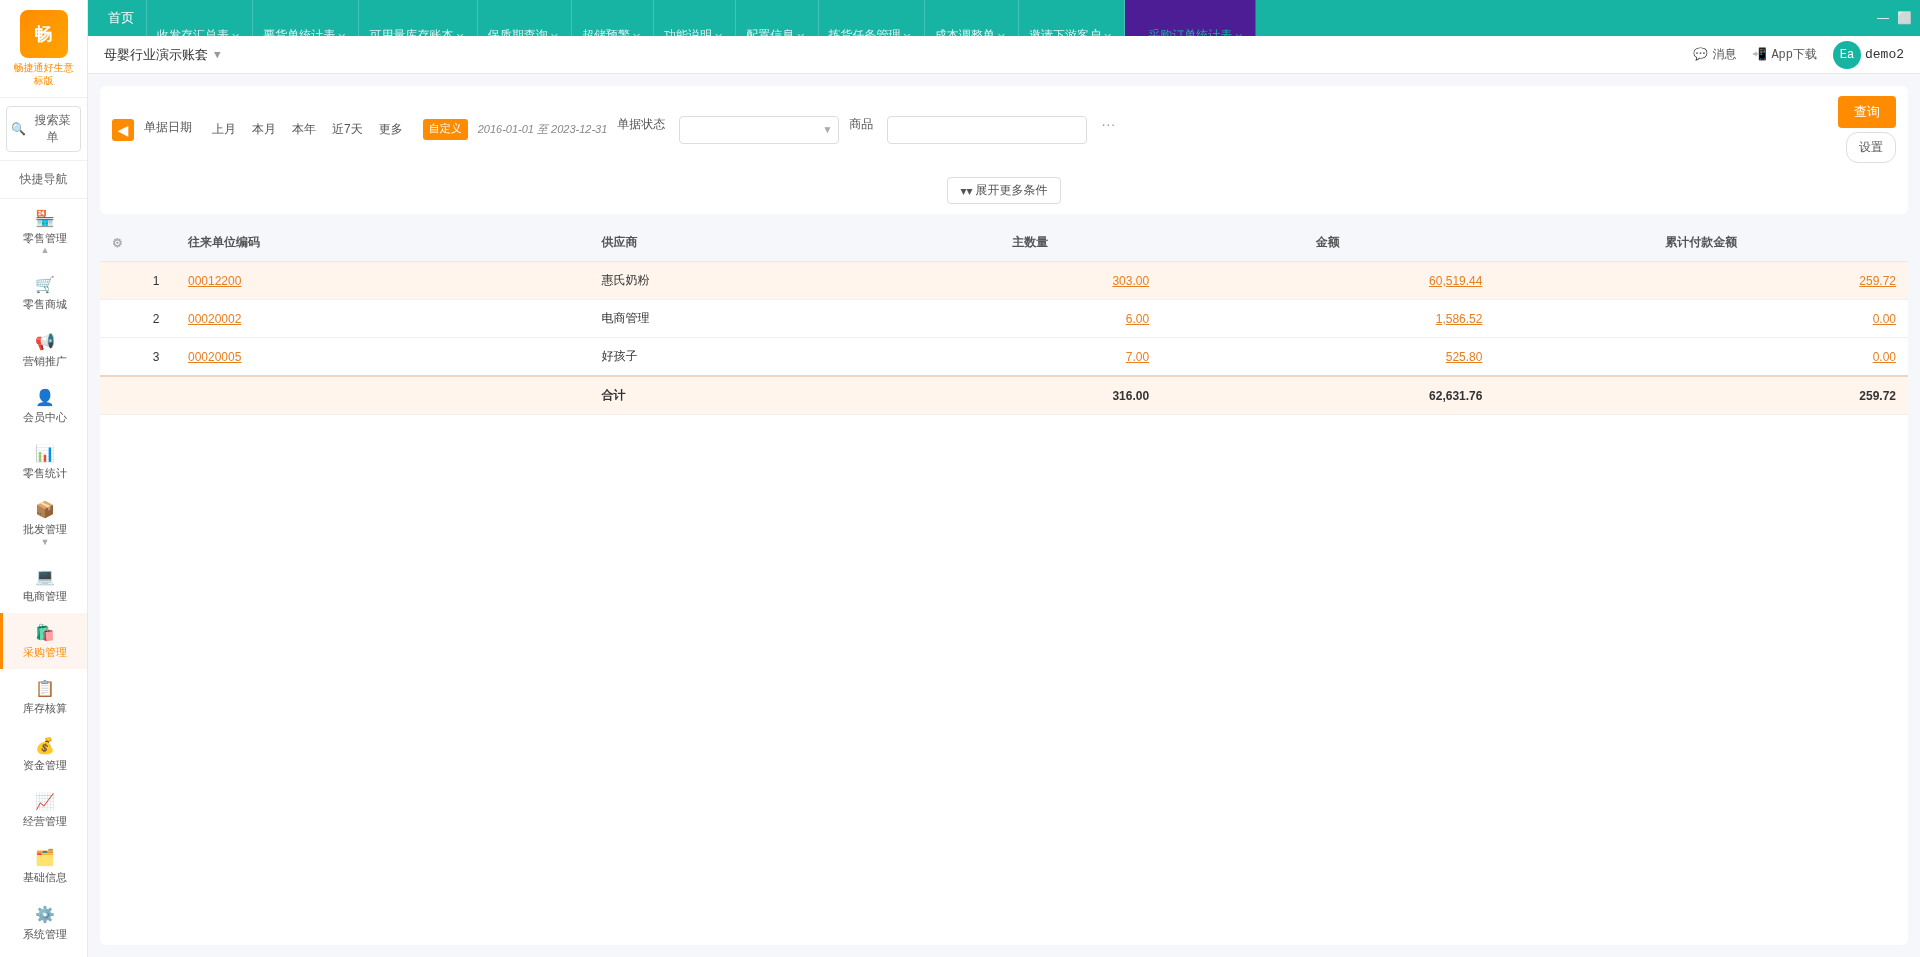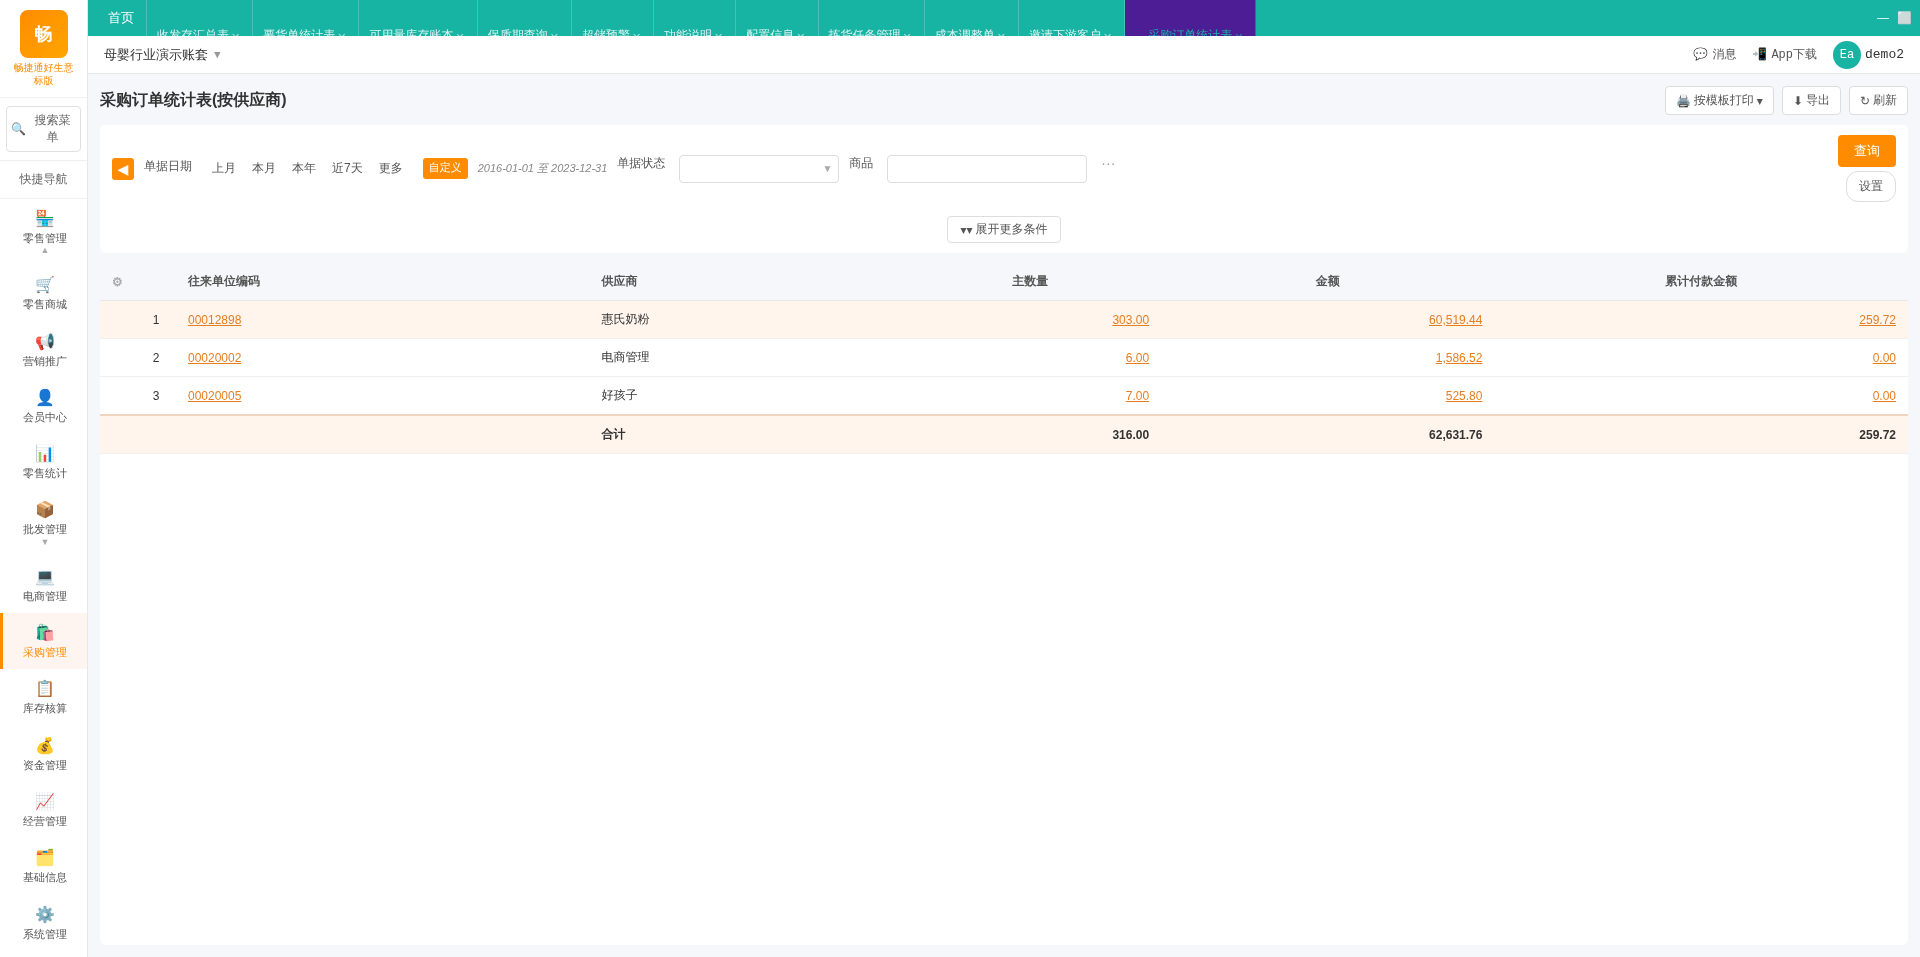--- a/index.html
+++ b/index.html
@@ -258,38 +258,20 @@
       </div>
       <div class="header-action">
         <div class="user-avatar">Ea</div>
         <span class="user-name">demo2</span>
       </div>
     </div>
   </div>
 
   <div class="page-content">
 
-    <div class="page-header">
-      <h2 class="page-title">采购订单统计表(按供应商)</h2>
-      <div class="page-actions">
-        <button class="btn-template">
-          <span>🖨️</span>
-          <span>按模板打印</span>
-          <span>▾</span>
-        </button>
-        <button class="btn-export">
-          <span>⬇</span>
-          <span>导出</span>
-        </button>
-        <button class="btn-refresh">
-          <span>↻</span>
-          <span>刷新</span>
-        </button>
-      </div>
-    </div>
 
     <div class="filter-container">
       <div class="filter-row">
         <button class="filter-collapse-btn">
           <span>◀</span>
         </button>
 
         <div class="filter-group">
           <span class="filter-label">单据日期</span>
           <div class="date-shortcuts">
@@ -351,21 +333,21 @@
             <th class="num">主数量</th>
             <th class="num">金额</th>
             <th class="num">累计付款金额</th>
           </tr>
         </thead>
         <tbody>
           <tr class="highlighted">
             <td class="center"></td>
             <td class="center row-num">1</td>
             <td>
-              <span class="link-text">00012898</span>
+              <span class="link-text">00012200</span>
             </td>
             <td>惠氏奶粉</td>
             <td class="num">
               <span class="link-text">303.00</span>
             </td>
             <td class="num">
               <span class="link-text">60,519.44</span>
             </td>
             <td class="num">
               <span class="link-text">259.72</span>

